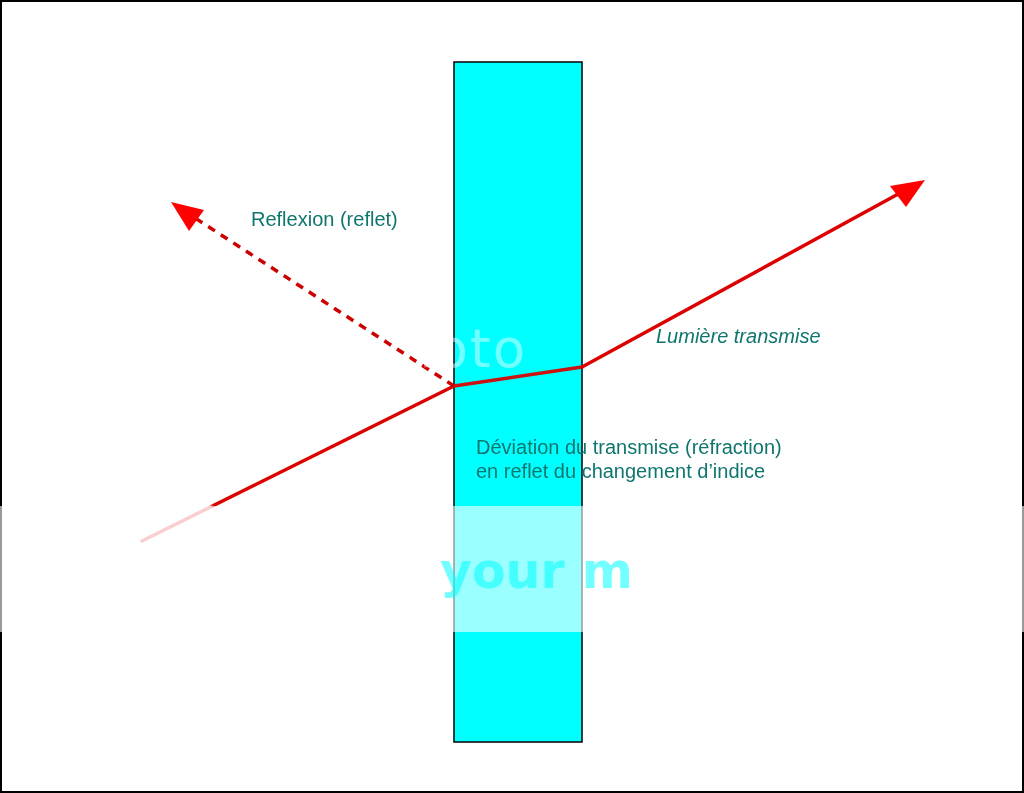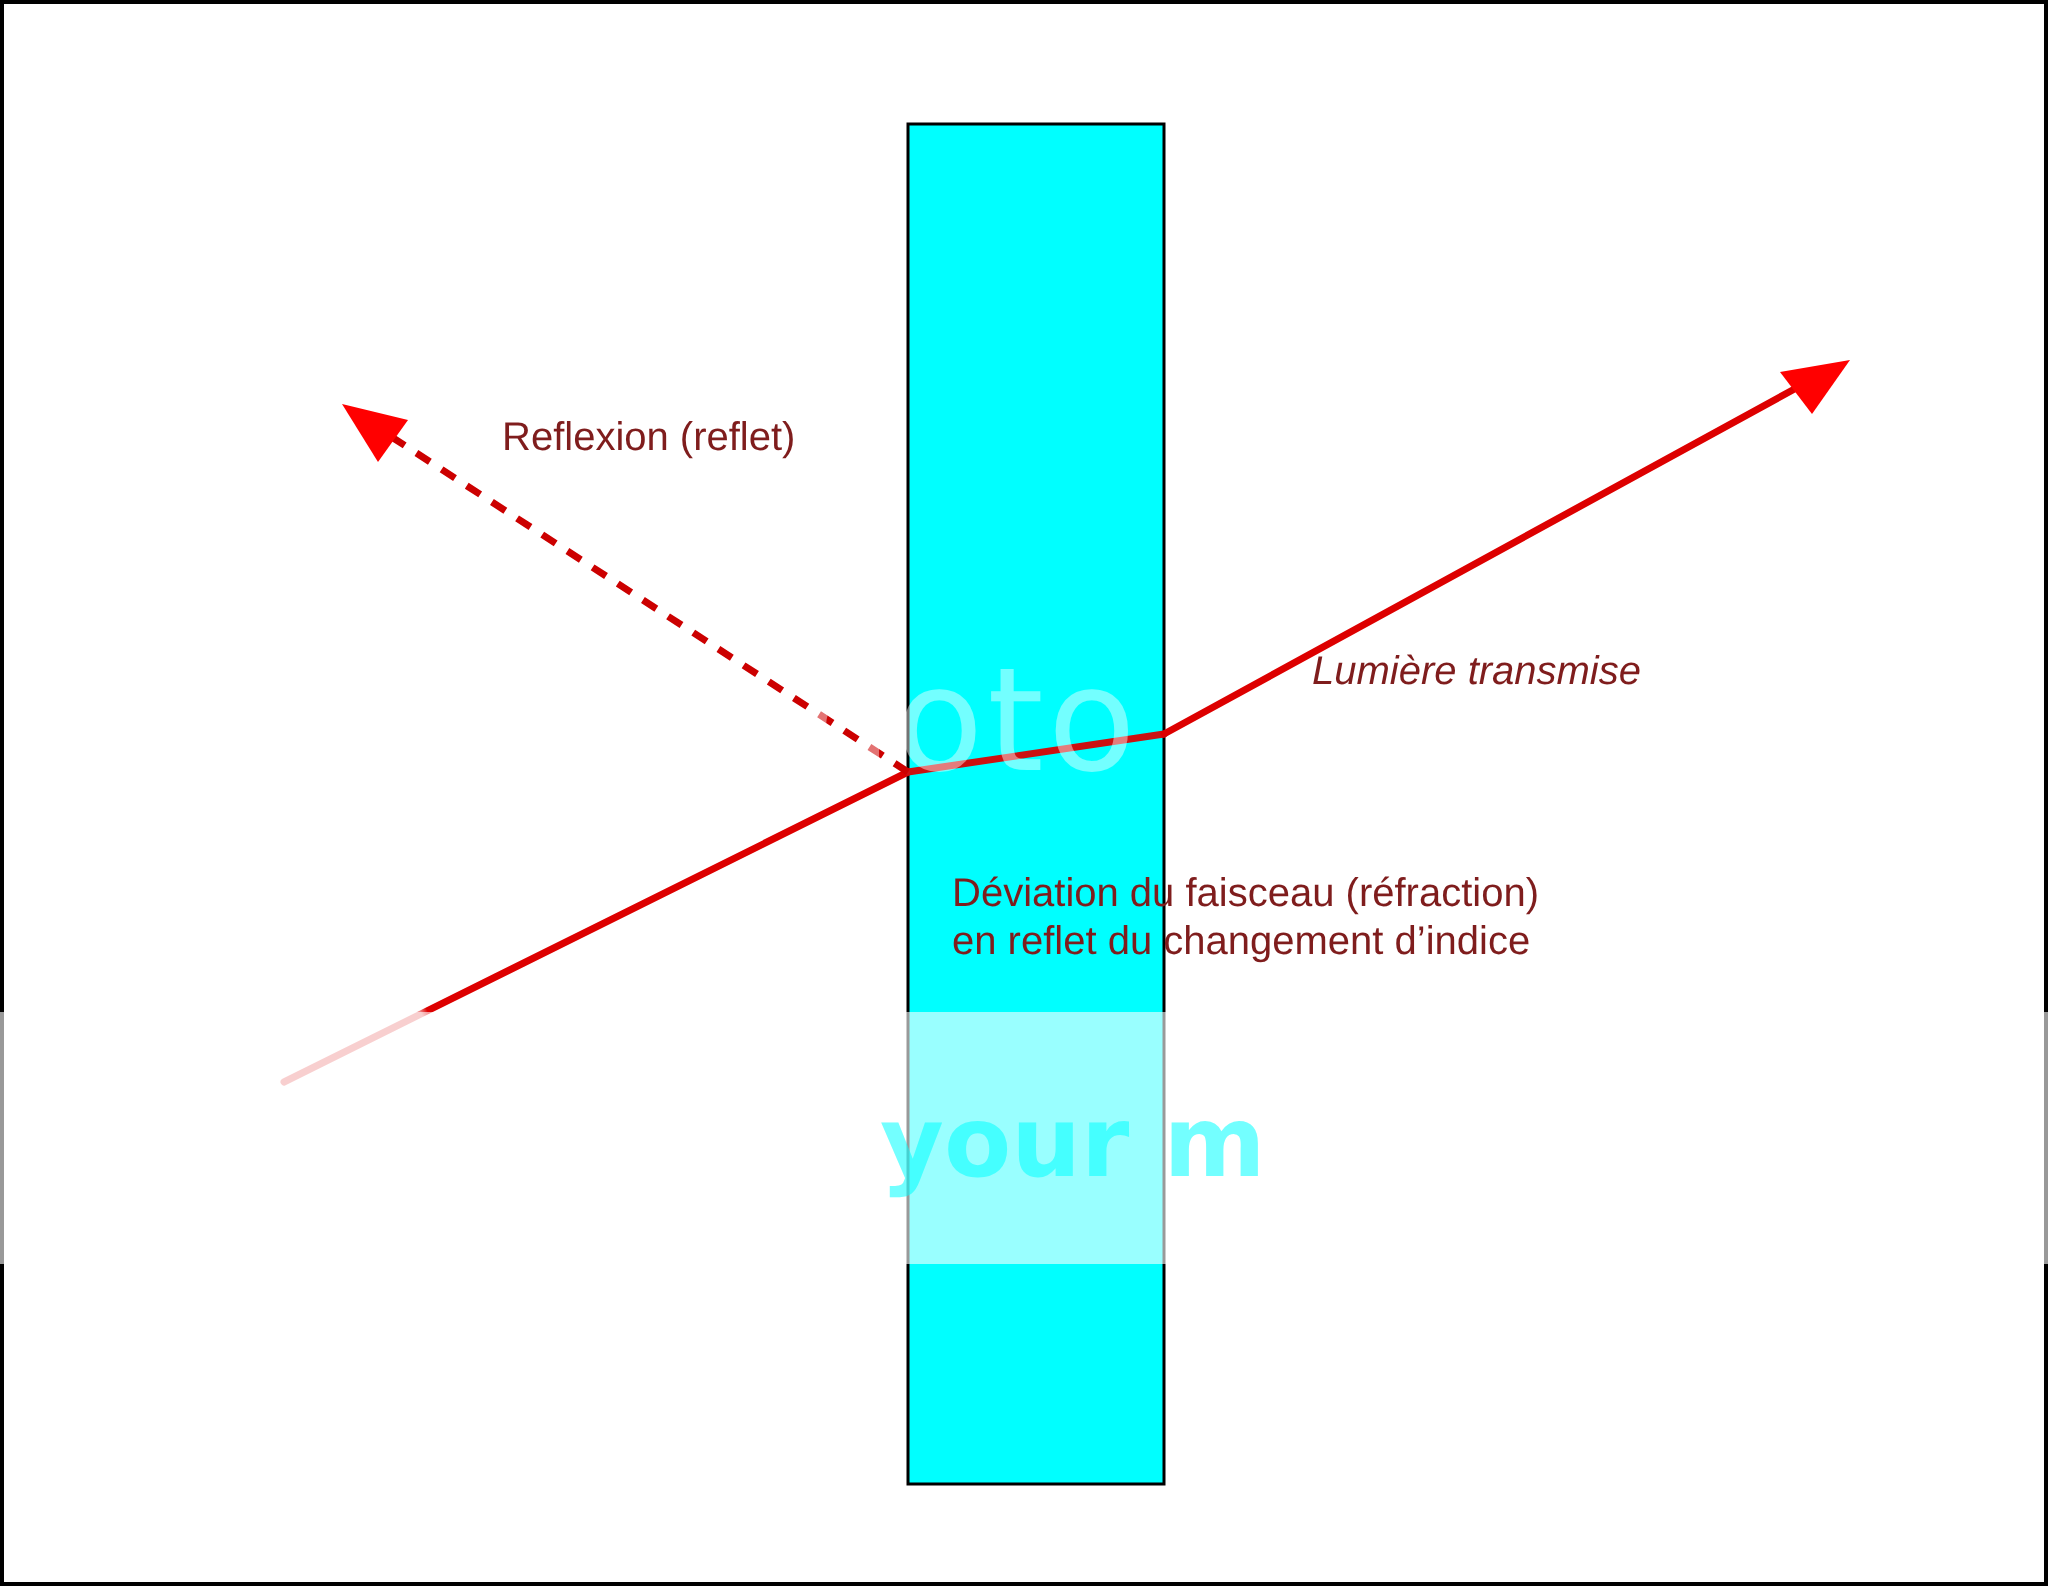--- a/index.html
+++ b/index.html
@@ -23,21 +23,21 @@
       border-left: 2px solid #000;
       border-bottom: 2px solid #000;
       border-right: 2px solid #000;
     }
     svg.diagram {
       position: absolute;
       left: 0; top: 0;
     }
     .label {
       position: absolute;
-      color: #7f1d1d;
+      color: #0f766e;
       font-size: 20px;
       line-height: 24px;
       white-space: nowrap;
     }
     .label-reflexion { left: 251px; top: 207px; }
     .label-transmise { left: 656px; top: 324px; font-style: italic; }
     .label-deviation { left: 476px; top: 435px; }
     .watermark-band {
       position: absolute;
       left: 0;
@@ -45,21 +45,21 @@
       width: 1024px;
       height: 126px;
       background: rgba(255,255,255,0.6);
       pointer-events: none;
     }
     .watermark-text-top {
       position: absolute;
       left: 400px;
       top: 318px;
       font-family: "DejaVu Sans", sans-serif;
-      font-size: 72px;
+      font-size: 53px;
       color: rgba(255,255,255,0.45);
       pointer-events: none;
       letter-spacing: 2px;
       white-space: nowrap;
       text-align: center;
     }
     .watermark-text-bottom {
       position: absolute;
       left: 440px;
       top: 543px;
@@ -99,15 +99,15 @@
   <polygon points="171,202 204,210 189,231" fill="#ff0000"></polygon>
 </svg>
 
 <div class="watermark-text-top">noto</div>
 <div class="watermark-band"></div>
 <div class="watermark-text-bottom">your m</div>
 
 <div class="label label-reflexion">Reflexion (reflet)</div>
 <div class="label label-transmise">Lumière transmise</div>
 <div class="label label-deviation">
-  <div>Déviation du faisceau (réfraction)</div>
+  <div>Déviation du transmise (réfraction)</div>
   <div>en reflet du changement d’indice</div>
 </div>
 
 </body></html>

